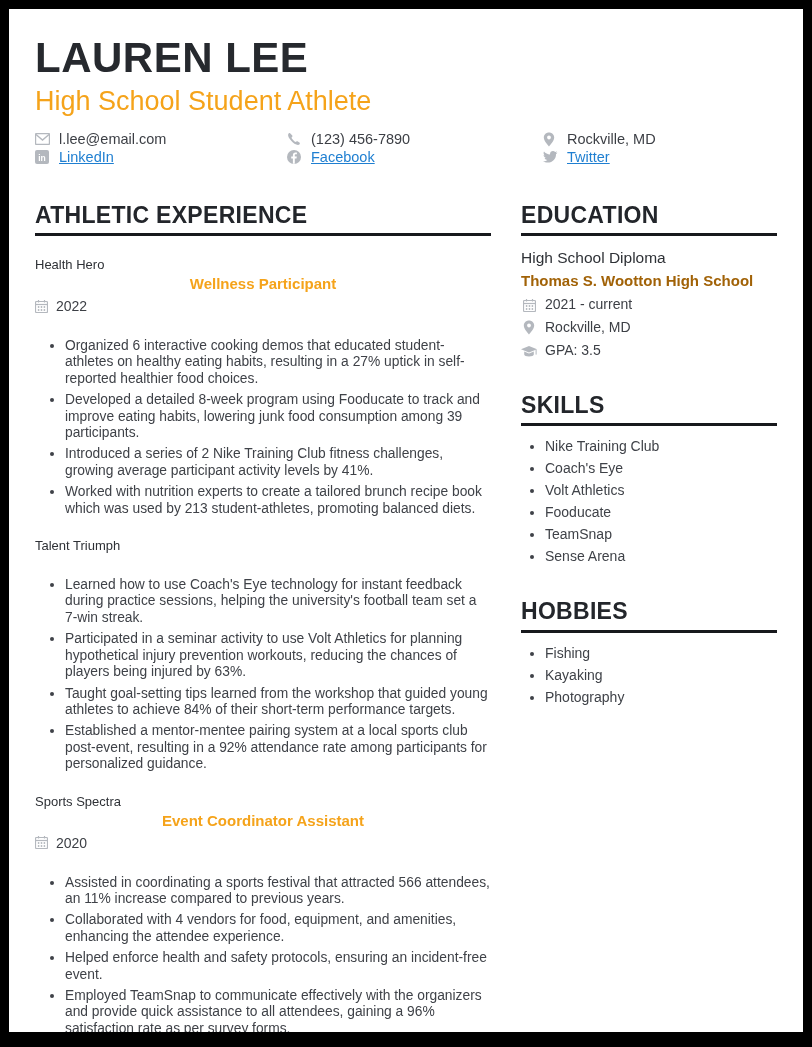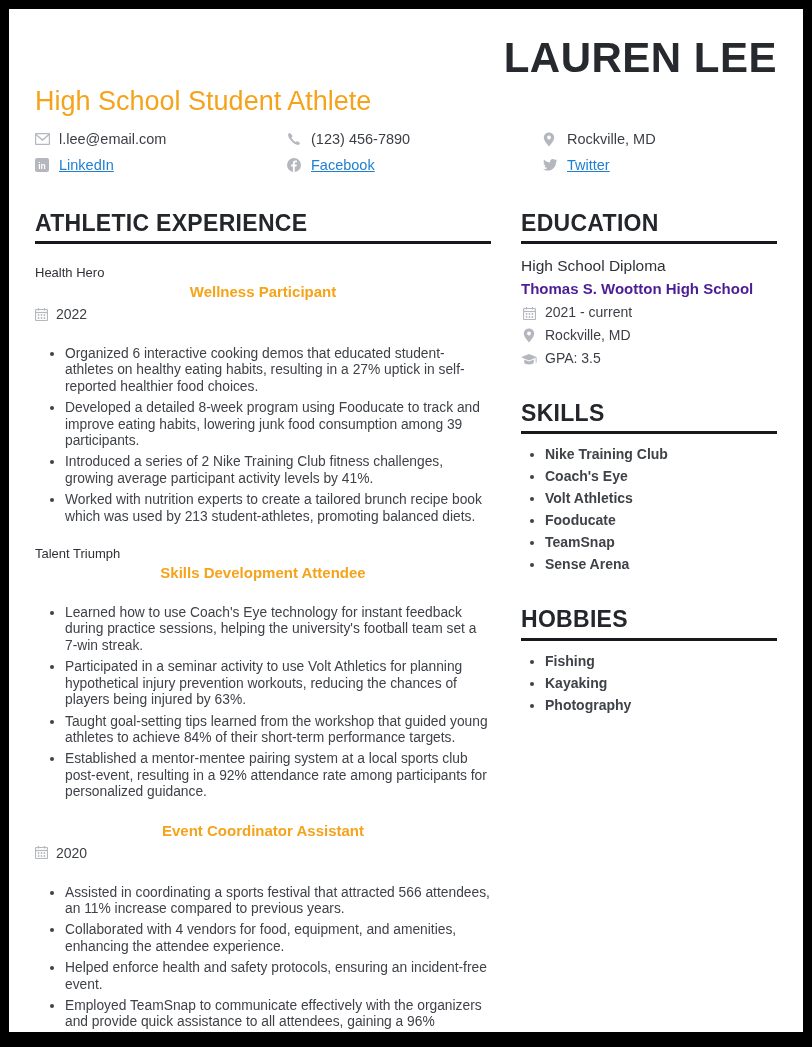--- a/index.html
+++ b/index.html
@@ -13,31 +13,31 @@
     position:absolute; left:9px; top:9px;
     width:794px; height:1023px;
     background:#ffffff;
     overflow:hidden;
   }
   .content { padding:26px 26px 0 26px; }
 
   
   .name {
     font-size:42px; font-weight:800; letter-spacing:0.5px;
-    color:#26292e; line-height:1.08;text-align:right;
+    color:#26292e; line-height:1.08;
   }
   .title {
     font-size:27px; font-weight:400; color:#f5a31a;
     margin-top:7px; line-height:1.05;
   }
   .contact-grid {
     margin-top:15px;
     display:grid;
     grid-template-columns:252px 256px 1fr;
-    row-gap:9px;
+    row-gap:1px;
     font-size:14.5px; color:#3c3f45;
   }
   .contact-item { display:flex; align-items:center; gap:9px; line-height:17px; }
   .contact-item .ic { display:inline-flex; width:15px; justify-content:flex-start; flex:none; }
   a.link { color:#1f7fd1; text-decoration:underline; }
 
   
   .main { margin-top:37px; display:flex; gap:30px; }
   .col-left  { width:456px; flex:none; }
   .col-right { flex:1; min-width:0; }
@@ -56,27 +56,27 @@
   .date-row { margin-top:6px; display:flex; align-items:center; gap:8px;
               font-size:14px; color:#3c3f45; }
   .bullets { margin-top:24px; padding-left:30px; }
   .bullets li {
     font-size:13.8px; line-height:1.19; color:#3f4248;
     margin-bottom:5px;
   }
 
   
   .edu-degree { margin-top:13px; font-size:15.5px; color:#2e3136; }
-  .edu-school { margin-top:5px; font-size:15px; font-weight:700; color:#4c1d95; }
+  .edu-school { margin-top:5px; font-size:15px; font-weight:700; color:#a16207; }
   .edu-detail { margin-top:7px; display:flex; align-items:flex-end; gap:8px;
                 font-size:14px; color:#3c3f45; }
   .edu-detail .ic { display:inline-flex; width:16px; justify-content:center; flex:none; }
 
   
-  .plain-list { margin-top:12px; padding-left:24px;font-weight:bold; }
+  .plain-list { margin-top:12px; padding-left:24px; }
   .plain-list li { font-size:14px; color:#3f4248; margin-bottom:6px; }
 
   .section-block { margin-top:35px; }
 
   svg { display:block; }
 </style>
 </head>
 <body>
 
 <div class="page">
@@ -172,30 +172,30 @@
           <ul class="bullets">
             <li>Organized 6 interactive cooking demos that educated student-athletes on healthy eating habits, resulting in a 27% uptick in self-reported healthier food choices.</li>
             <li>Developed a detailed 8-week program using Fooducate to track and improve eating habits, lowering junk food consumption among 39 participants.</li>
             <li>Introduced a series of 2 Nike Training Club fitness challenges, growing average participant activity levels by 41%.</li>
             <li>Worked with nutrition experts to create a tailored brunch recipe book which was used by 213 student-athletes, promoting balanced diets.</li>
           </ul>
         </div>
 
         <div class="job">
           <div class="company">Talent Triumph</div>
-          <div class="role">Skills Development Attendee</div>
           <ul class="bullets">
             <li>Learned how to use Coach's Eye technology for instant feedback during practice sessions, helping the university's football team set a 7-win streak.</li>
             <li>Participated in a seminar activity to use Volt Athletics for planning hypothetical injury prevention workouts, reducing the chances of players being injured by 63%.</li>
             <li>Taught goal-setting tips learned from the workshop that guided young athletes to achieve 84% of their short-term performance targets.</li>
             <li>Established a mentor-mentee pairing system at a local sports club post-event, resulting in a 92% attendance rate among participants for personalized guidance.</li>
           </ul>
         </div>
 
         <div class="job">
+          <div class="company">Sports Spectra</div>
           <div class="role">Event Coordinator Assistant</div>
           <div class="date-row">
             <span class="ic">
               <svg width="13" height="13" viewBox="0 0 13 13">
                   <rect x="0.5" y="1.5" width="12" height="11" rx="1" fill="none" stroke="#b4b8be" stroke-width="1.2"></rect>
                   <line x1="0.5" y1="4.5" x2="12.5" y2="4.5" stroke="#b4b8be" stroke-width="1.2"></line>
                   <line x1="3.5" y1="0" x2="3.5" y2="2.5" stroke="#b4b8be" stroke-width="1.2"></line>
                   <line x1="9.5" y1="0" x2="9.5" y2="2.5" stroke="#b4b8be" stroke-width="1.2"></line>
                   <circle cx="3.6" cy="7" r="0.9" fill="#b4b8be"></circle>
                   <circle cx="6.5" cy="7" r="0.9" fill="#b4b8be"></circle>

